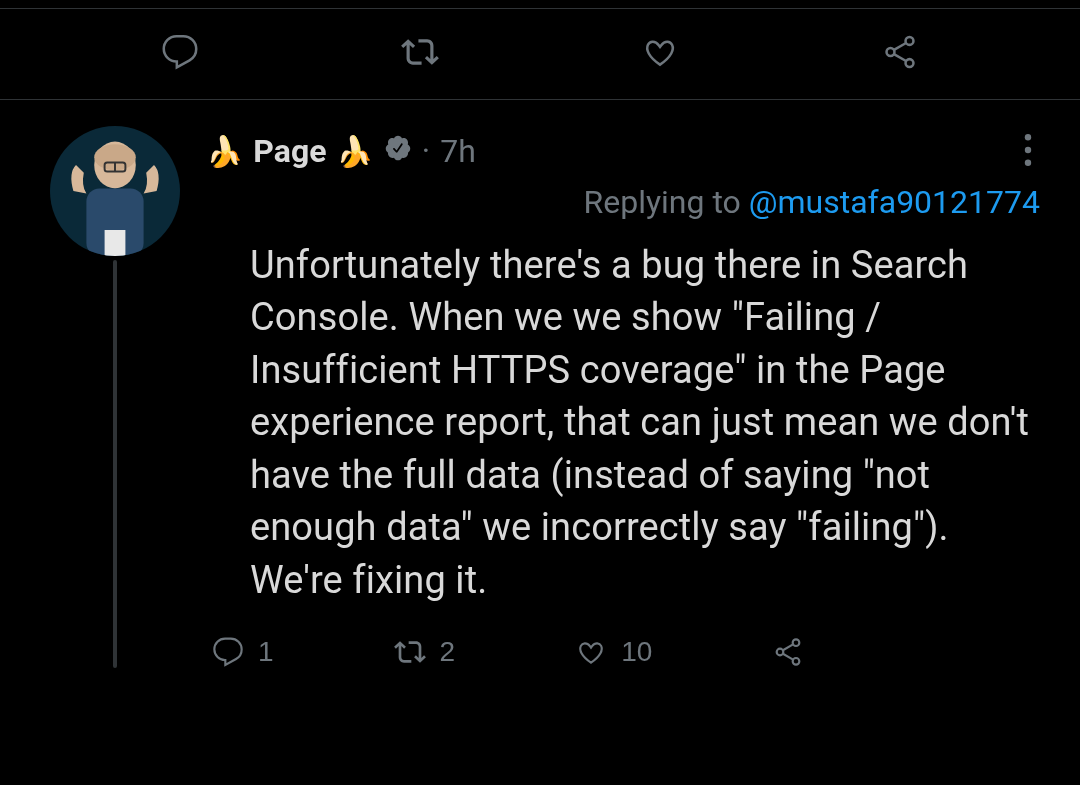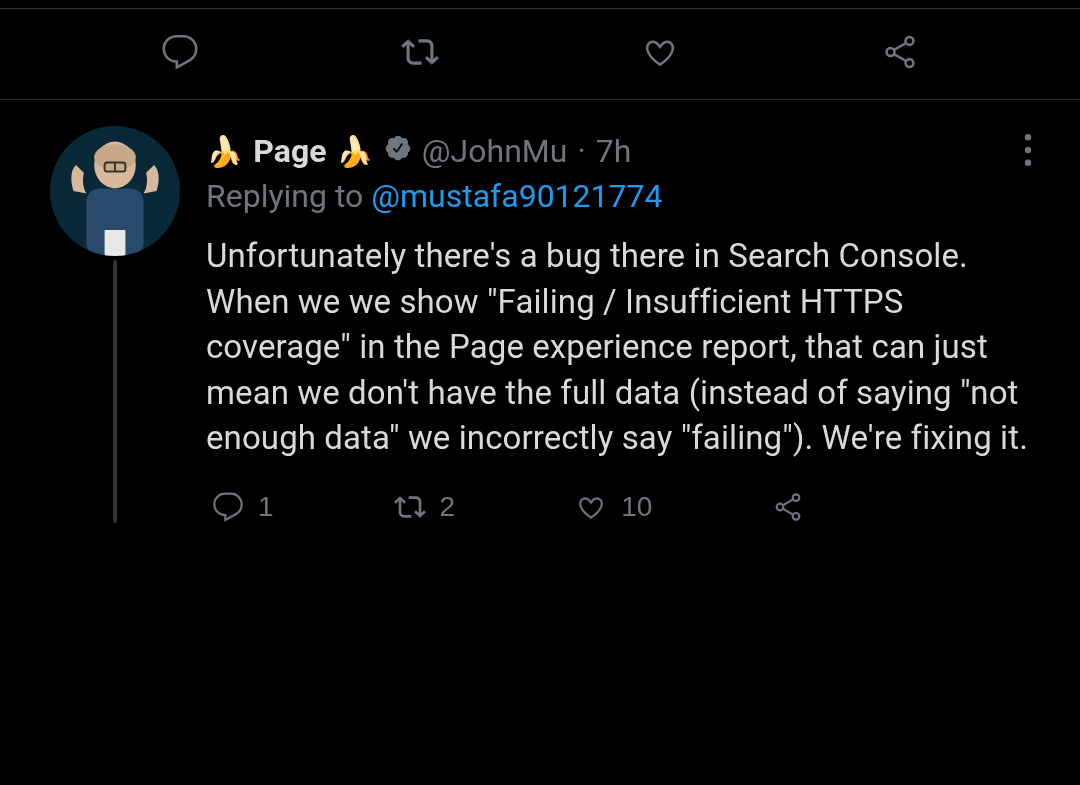--- a/index.html
+++ b/index.html
@@ -81,28 +81,31 @@
       margin-left: auto;
       background: none;
       border: none;
       cursor: pointer;
       padding: 8px;
     }
     .more-btn svg { width: 8px; height: 32px; fill: #6e767d; }
     .replying {
       font-size: 32px;
       color: #6e767d;
+      margin-top: 6px;
+      text-align: right;
     }
     .replying .mention { color: #1d9bf0; }
     .tweet-text {
-      font-size: 33px;
+      font-size: 38px;
       line-height: 1.38;
       color: #d9d9d9;
       margin-top: 18px;
       letter-spacing: 0.1px;
+      margin-left: 44px;
     }
     .tweet-actions {
       display: flex;
       align-items: center;
       margin-top: 30px;
       gap: 120px;
       padding-left: 6px;
     }
     .action {
       display: flex;
@@ -175,21 +178,20 @@
   <div class="tweet-body">
     <div class="tweet-header">
       <span class="emoji">🍌</span>
       <span class="displayname">Page</span>
       <span class="emoji">🍌</span>
       <span class="verified">
         <svg viewBox="0 0 24 24">
             <path d="M22.5 12.5c0-1.58-.875-2.95-2.148-3.6.154-.435.238-.905.238-1.4 0-2.21-1.71-3.998-3.818-3.998-.47 0-.92.084-1.336.25C14.818 2.415 13.51 1.5 12 1.5s-2.816.917-3.437 2.25c-.415-.165-.866-.25-1.336-.25-2.11 0-3.818 1.79-3.818 4 0 .494.083.964.237 1.4-1.272.65-2.147 2.018-2.147 3.6 0 1.495.782 2.798 1.942 3.486-.02.17-.032.34-.032.514 0 2.21 1.708 4 3.818 4 .47 0 .92-.086 1.335-.25.62 1.334 1.926 2.25 3.437 2.25 1.512 0 2.818-.916 3.437-2.25.415.163.865.248 1.336.248 2.11 0 3.818-1.79 3.818-4 0-.174-.012-.344-.033-.513 1.158-.687 1.943-1.99 1.943-3.484zm-6.616-3.334l-4.334 6.5c-.145.217-.382.334-.625.334-.143 0-.288-.04-.416-.126l-.115-.094-2.415-2.415c-.293-.293-.293-.768 0-1.06s.768-.294 1.06 0l1.77 1.767 3.825-5.74c.23-.345.696-.436 1.04-.207.346.23.44.696.21 1.04z"></path>
           </svg>
       </span>
-      <span class="handle">@JohnMu</span>
       <span class="dot">·</span>
       <span class="time">7h</span>
       <button class="more-btn">
         <svg viewBox="0 0 4 20">
             <circle cx="2" cy="2" r="2"></circle>
             <circle cx="2" cy="10" r="2"></circle>
             <circle cx="2" cy="18" r="2"></circle>
           </svg>
       </button>
     </div>

